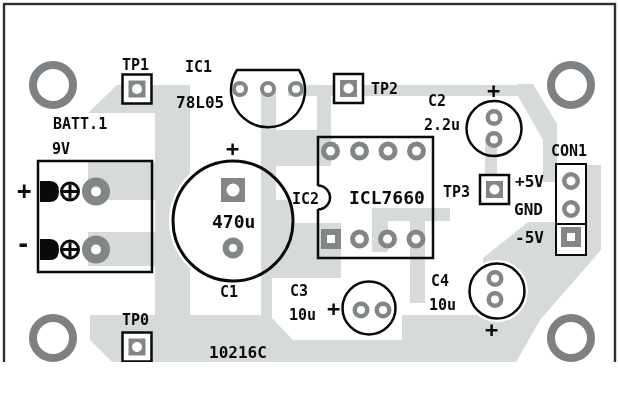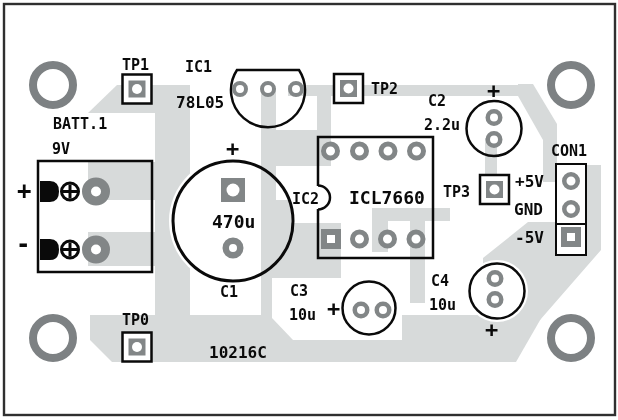--- a/index.html
+++ b/index.html
@@ -1,16 +1,16 @@
 <!DOCTYPE html>
 <html><head>
 <meta charset="utf-8">
 <style>
   html,body{margin:0;padding:0;background:#ffffff;}
-  .stage{position:relative;width:618px;height:420px;background:#ffffff;overflow:hidden;
+  .stage{position:relative;width:618px;height:362px;background:#ffffff;overflow:hidden;
          font-family:"DejaVu Sans Mono", monospace;}
   svg{display:block;}
   text{font-family:"DejaVu Sans Mono", monospace;font-weight:bold;fill:#0a0a0a;}
   .lbl{font-size:15px;}
   .lbl16{font-size:16px;}
   .lbl18{font-size:18px;}
   .plus{font-size:22px;}
   .plus24{font-size:24px;}
 </style>
 </head>

